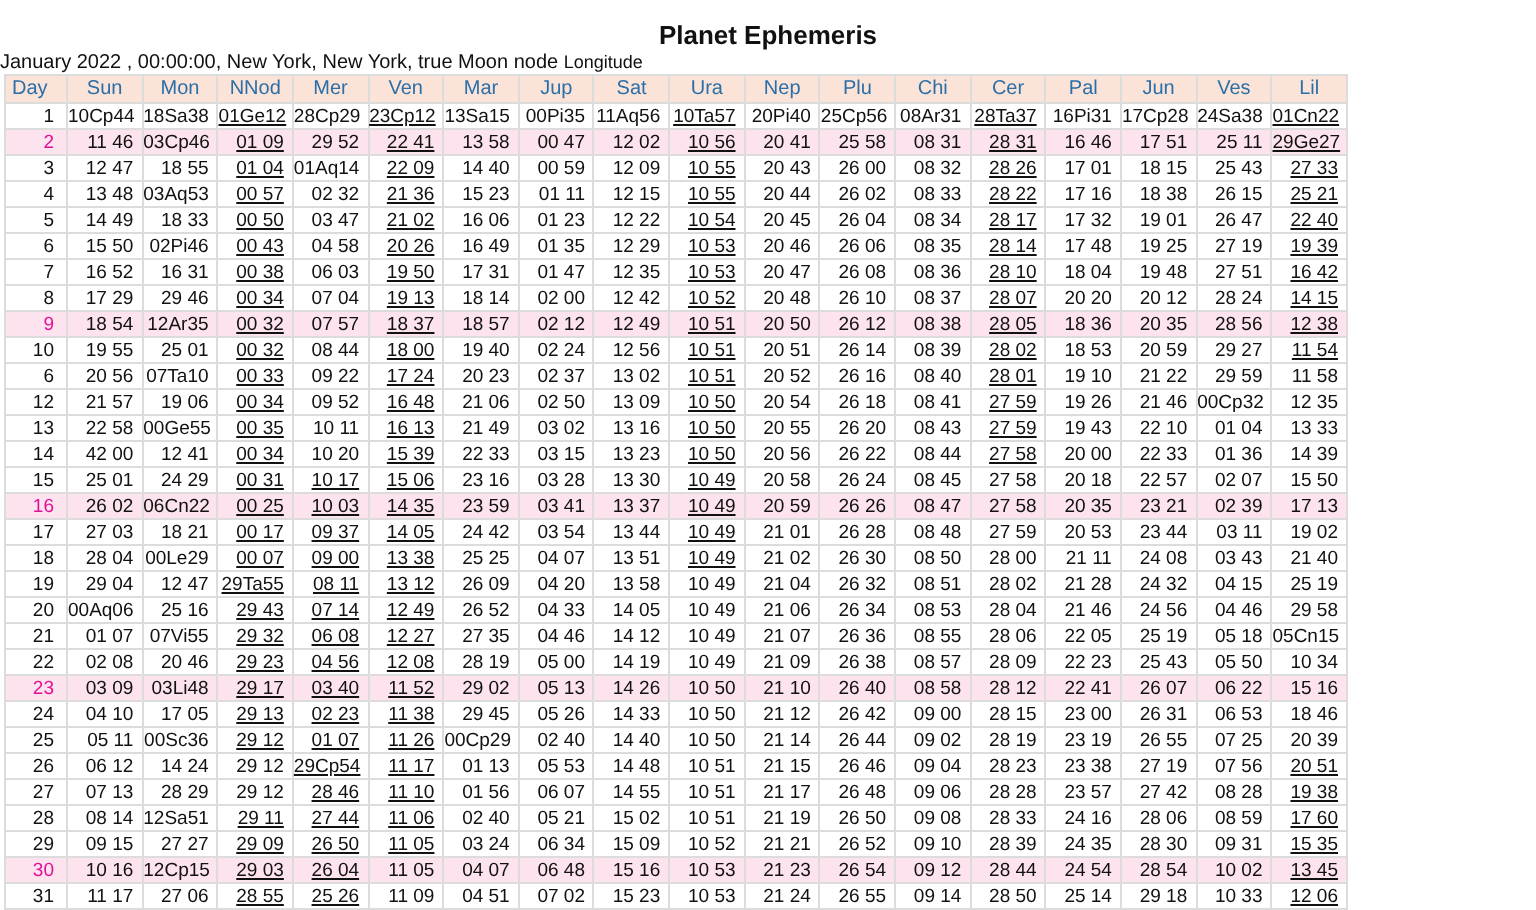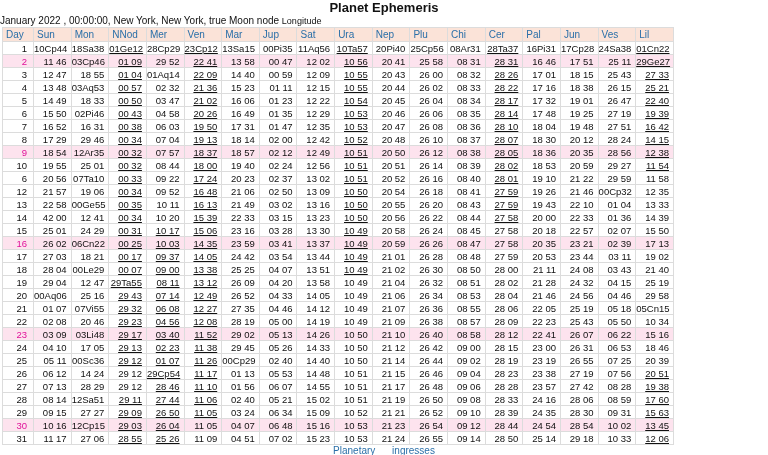--- a/index.html
+++ b/index.html
@@ -1,20 +1,20 @@
 <!DOCTYPE html>
 <html><head>
 <meta charset="utf-8">
 <style>
   body { margin:0; background:#ffffff; font-family:"Liberation Sans", sans-serif; color:#111; width:768px; height:455px; overflow:hidden; }
-  .title { text-align:center; font-weight:bold; font-size:13px; margin-top:1px; height:14px; line-height:14px; }
+  .title { text-align:center; font-weight:bold; font-size:13px; margin-top:11px; height:14px; line-height:14px; }
   .subtitle { font-size:10px; height:12px; line-height:12px; }
   .subtitle .small { font-size:9px; }
   table.eph { border-collapse:collapse; width:672px; margin-left:2px; table-layout:fixed; font-size:9.5px; }
-  table.eph th { background:#fbe3d8; color:#2a6fa8; font-weight:normal; height:13px; border:1px solid #dcdcdc; padding:0 3px; text-align:left; font-size:10px; }
+  table.eph th { background:#fbe3d8; color:#2a6fa8; font-weight:normal; height:13px; border:1px solid #dcdcdc; padding:0 3px; text-align:center; font-size:10px; }
   table.eph th.day { text-align:left; width:24px; }
   table.eph td { height:12px; line-height:11px; border:1px solid #dcdcdc; padding:0 4px 0 0; text-align:right; white-space:nowrap; }
   table.eph td.day { text-align:right; padding-right:6px; }
   table.eph tr.wk td { background:#fde3ee; }
   table.eph tr.wk td.day { color:#e0129a; }
   .u { text-decoration:underline; }
   .ingress-label { text-align:center; color:#2a6fa8; font-size:10px; height:12px; line-height:12px; word-spacing:14px; }
 </style>
 </head>
 <body>
@@ -197,21 +197,21 @@
         <td>07 04</td>
         <td><span class="u">19 13</span></td>
         <td>18 14</td>
         <td>02 00</td>
         <td>12 42</td>
         <td><span class="u">10 52</span></td>
         <td>20 48</td>
         <td>26 10</td>
         <td>08 37</td>
         <td><span class="u">28 07</span></td>
-        <td>18 30</td>
+        <td>20 20</td>
         <td>20 12</td>
         <td>28 24</td>
         <td><span class="u">14 15</span></td>
       </tr>
       <tr class="wk">
         <td class="day">9</td>
         <td>18 54</td>
         <td>12Ar35</td>
         <td><span class="u">00 32</span></td>
         <td>07 57</td>
@@ -620,21 +620,21 @@
         <td>06 34</td>
         <td>15 09</td>
         <td>10 52</td>
         <td>21 21</td>
         <td>26 52</td>
         <td>09 10</td>
         <td>28 39</td>
         <td>24 35</td>
         <td>28 30</td>
         <td>09 31</td>
-        <td><span class="u">15 63</span></td>
+        <td><span class="u">15 35</span></td>
       </tr>
       <tr class="wk">
         <td class="day">30</td>
         <td>10 16</td>
         <td>12Cp15</td>
         <td><span class="u">29 03</span></td>
         <td><span class="u">26 04</span></td>
         <td>11 05</td>
         <td>04 07</td>
         <td>06 48</td>

